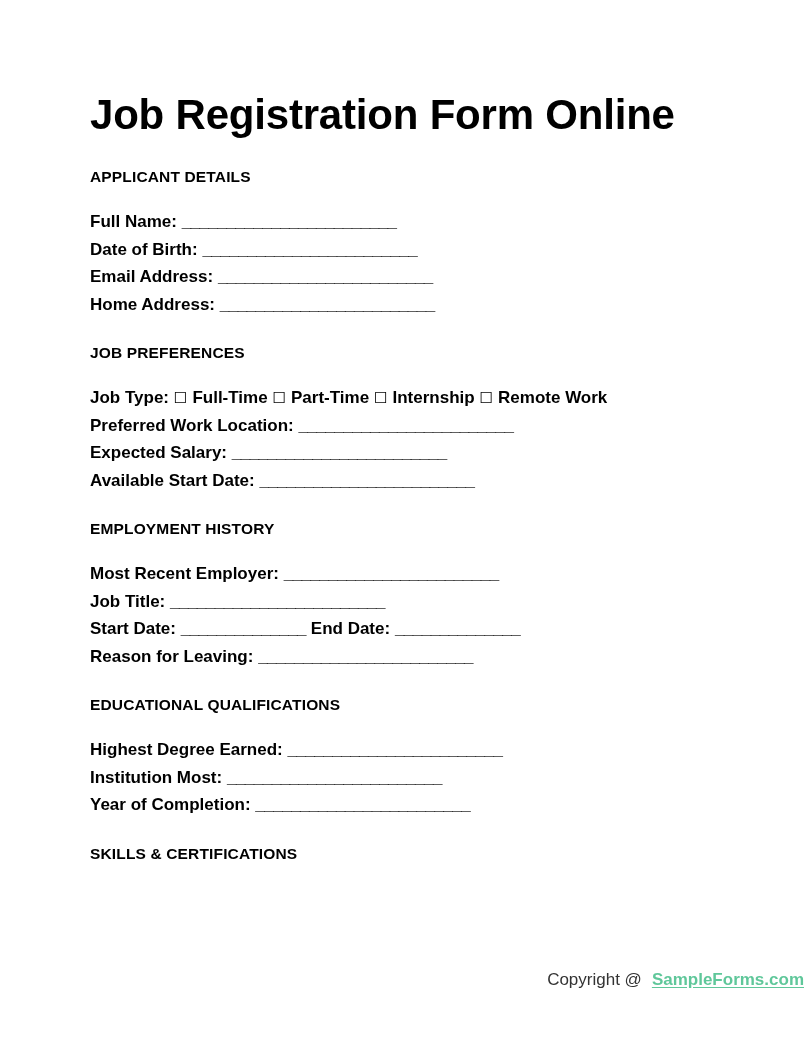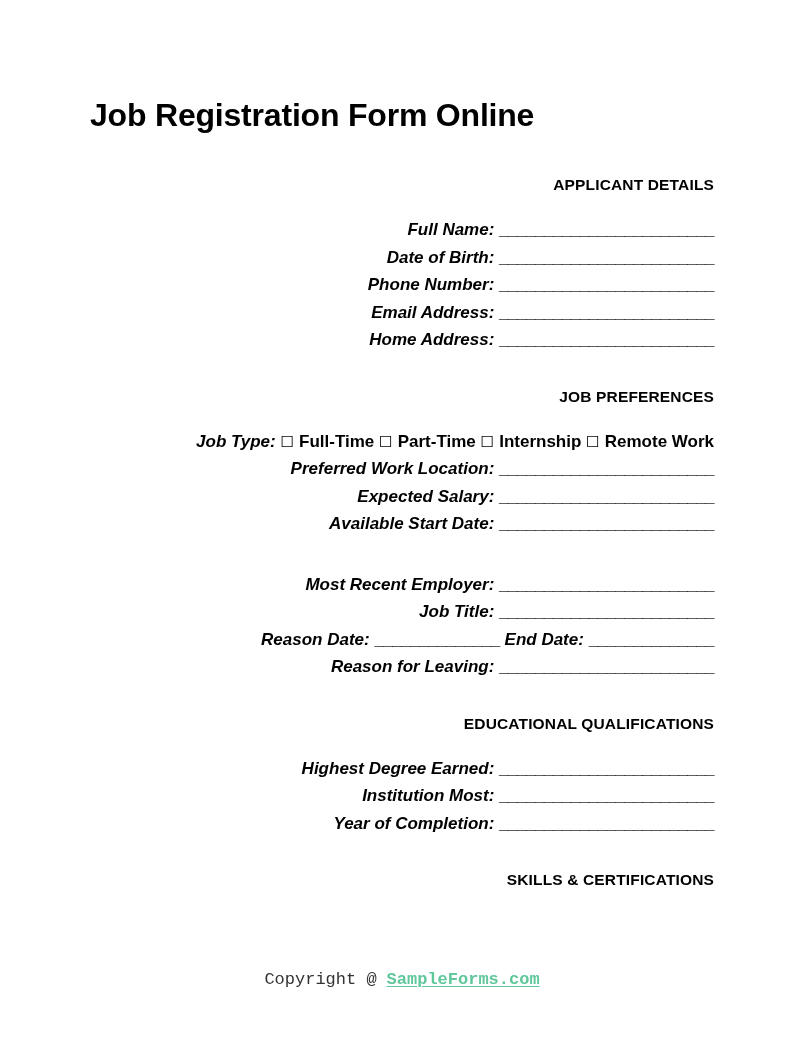--- a/index.html
+++ b/index.html
@@ -22,32 +22,31 @@
     width: 804px;
     height: 1038px;
     box-sizing: border-box;
     padding: 0 90px;
   }
 
   
   .doc-title {
     margin: 0;
     padding-top: 88px;
-    font-size: 32px;
+    font-size: 42px;
     font-weight: bold;
     line-height: 54px;
     letter-spacing: -0.2px;
     color: #000000;
     white-space: nowrap;
   }
 
   
   .section {
-    margin-top: 33px;
-    text-align: right;
+    margin-top: 25px;
   }
   .section-heading {
     font-size: 15.5px;
     font-weight: bold;
     line-height: 20px;
     letter-spacing: 0.15px;
     text-transform: uppercase;
     color: #000000;
     margin: 0;
   }
@@ -56,21 +55,20 @@
   }
   .field-line {
     font-size: 17px;
     font-weight: bold;
     line-height: 27.5px;
     color: #000000;
     white-space: nowrap;
   }
   .field-label {
     font-weight: bold;
-    font-style: italic;
   }
   .blank {
     font-weight: bold;
     letter-spacing: -0.5px;
   }
   .checkbox-glyph {
     font-weight: bold;
     font-family: "DejaVu Sans", sans-serif;
     font-size: 15.5px;
     line-height: 1;
@@ -79,25 +77,24 @@
     display: inline-block;
     width: 10px;
   }
 
   
   .footer {
     position: absolute;
     left: 0;
     right: 0;
     top: 968px;
-    text-align: center;
+    text-align: right;
     font-size: 17px;
     line-height: 24px;
     white-space: nowrap;
-    font-family: Liberation Mono, monospace;
   }
   .footer-text {
     color: #333333;
     font-weight: normal;
   }
   .footer-link {
     color: #5FC79A;
     font-weight: bold;
     text-decoration: underline;
     text-decoration-color: #5FC79A;
@@ -111,39 +108,39 @@
 <div class="page">
 
   <h1 class="doc-title">Job Registration Form Online</h1>
 
   <div id="sections-root">
       <div class="section">
         <div class="section-heading">APPLICANT DETAILS</div>
         <div class="section-fields">
           <div class="field-line"><span class="field-label">Full Name:</span> <span class="blank">________________________</span></div>
           <div class="field-line"><span class="field-label">Date of Birth:</span> <span class="blank">________________________</span></div>
-          <div class="field-line"><span class="field-label">Phone Number:</span> <span class="blank">________________________</span></div>
           <div class="field-line"><span class="field-label">Email Address:</span> <span class="blank">________________________</span></div>
           <div class="field-line"><span class="field-label">Home Address:</span> <span class="blank">________________________</span></div>
         </div>
       </div>
       <div class="section">
         <div class="section-heading">JOB PREFERENCES</div>
         <div class="section-fields">
           <div class="field-line"><span class="field-label">Job Type:</span> <span class="checkbox-glyph">☐</span> <span>Full-Time</span> <span class="checkbox-glyph">☐</span> <span>Part-Time</span> <span class="checkbox-glyph">☐</span> <span>Internship</span> <span class="checkbox-glyph">☐</span> <span>Remote Work</span></div>
           <div class="field-line"><span class="field-label">Preferred Work Location:</span> <span class="blank">________________________</span></div>
           <div class="field-line"><span class="field-label">Expected Salary:</span> <span class="blank">________________________</span></div>
           <div class="field-line"><span class="field-label">Available Start Date:</span> <span class="blank">________________________</span></div>
         </div>
       </div>
       <div class="section">
+        <div class="section-heading">EMPLOYMENT HISTORY</div>
         <div class="section-fields">
           <div class="field-line"><span class="field-label">Most Recent Employer:</span> <span class="blank">________________________</span></div>
           <div class="field-line"><span class="field-label">Job Title:</span> <span class="blank">________________________</span></div>
-          <div class="field-line"><span class="field-label">Reason Date:</span> <span class="blank">______________</span> <span class="field-label">End Date:</span> <span class="blank">______________</span></div>
+          <div class="field-line"><span class="field-label">Start Date:</span> <span class="blank">______________</span> <span class="field-label">End Date:</span> <span class="blank">______________</span></div>
           <div class="field-line"><span class="field-label">Reason for Leaving:</span> <span class="blank">________________________</span></div>
         </div>
       </div>
       <div class="section">
         <div class="section-heading">EDUCATIONAL QUALIFICATIONS</div>
         <div class="section-fields">
           <div class="field-line"><span class="field-label">Highest Degree Earned:</span> <span class="blank">________________________</span></div>
           <div class="field-line"><span class="field-label">Institution Most:</span> <span class="blank">________________________</span></div>
           <div class="field-line"><span class="field-label">Year of Completion:</span> <span class="blank">________________________</span></div>
         </div>

